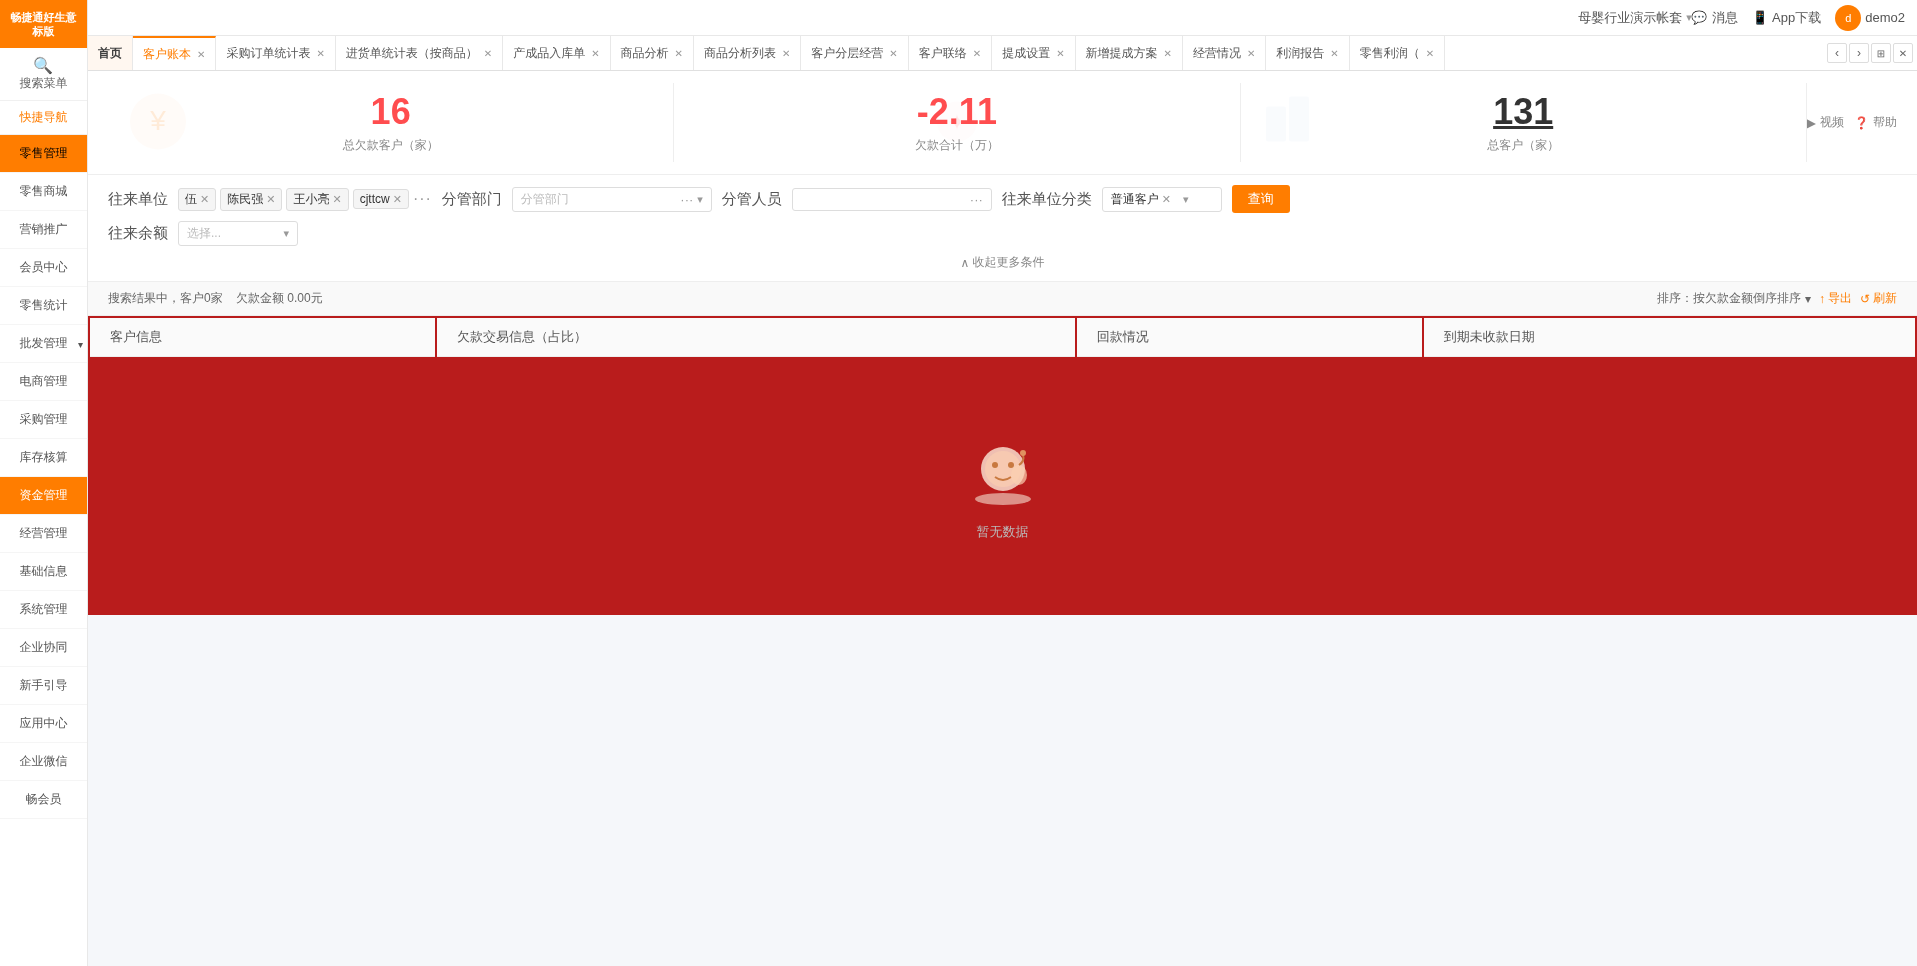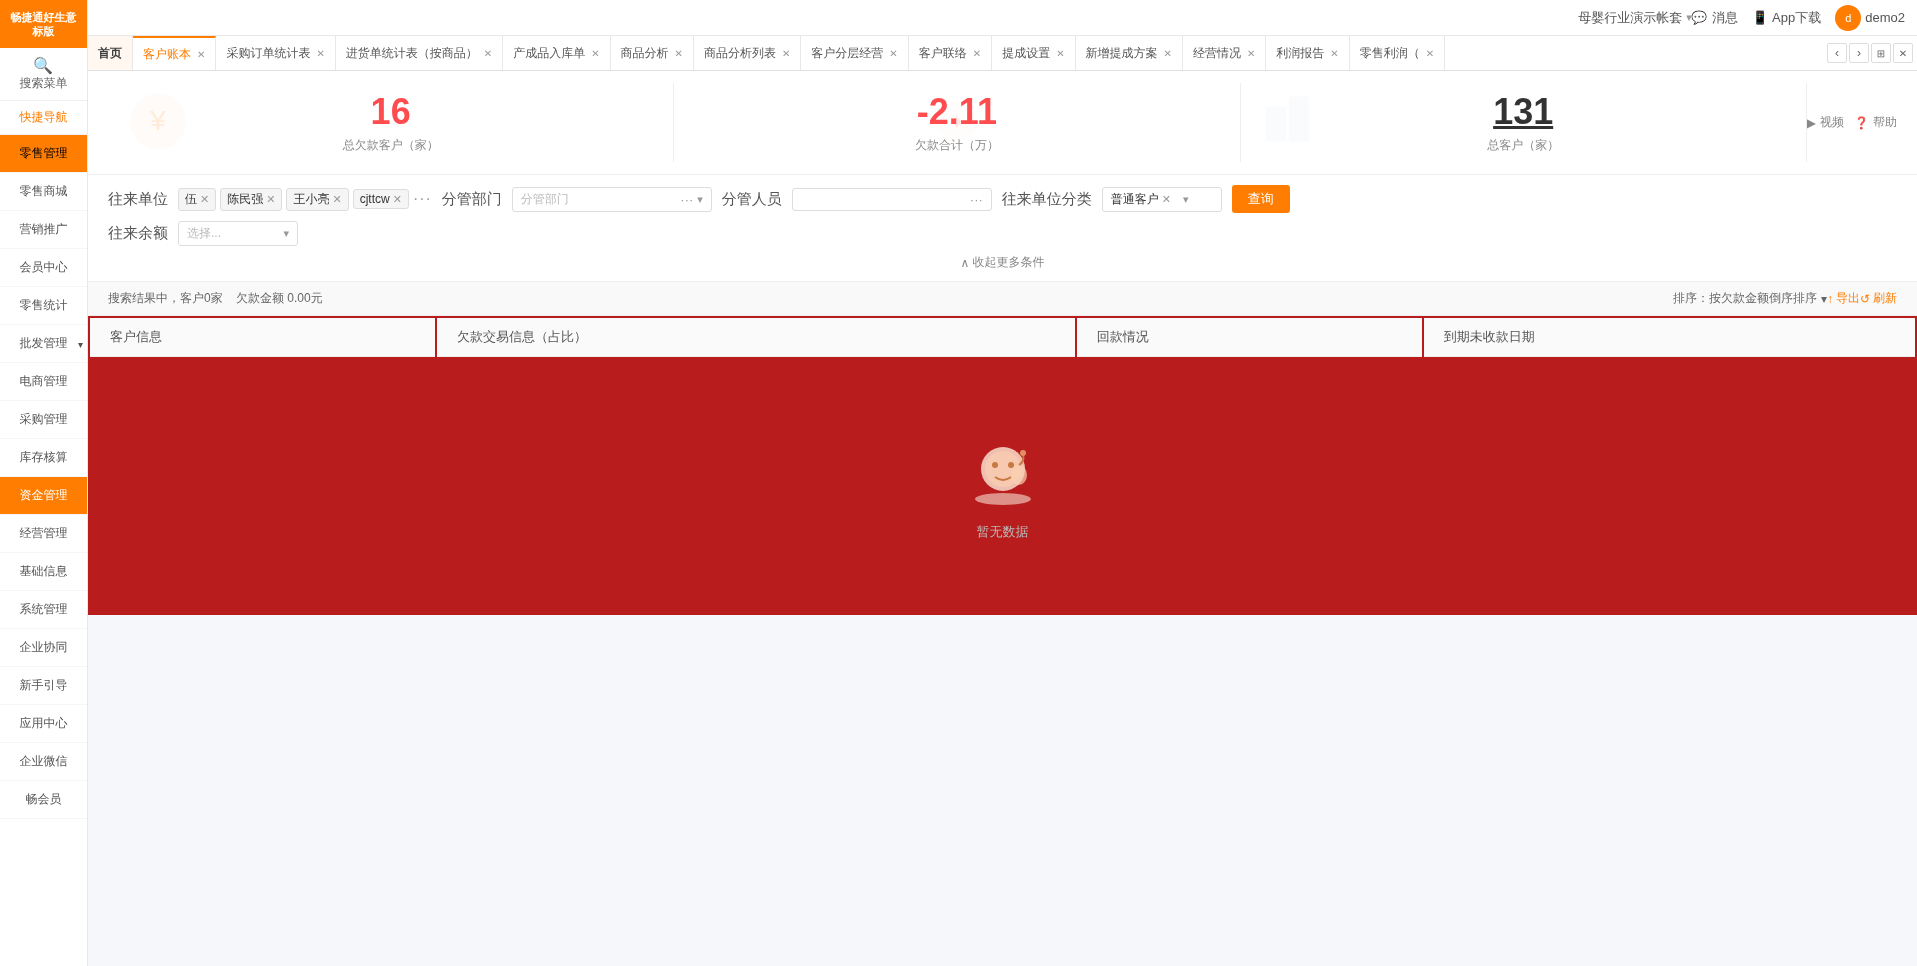--- a/index.html
+++ b/index.html
@@ -57,21 +57,21 @@
     .filter-tag .tag-close { color: #999; cursor: pointer; font-size: 11px; }
     .filter-select { display: flex; align-items: center; gap: 4px; border: 1px solid #ddd; border-radius: 3px; padding: 3px 8px; background: #fff; color: #555; font-size: 12px; cursor: pointer; min-width: 120px; }
     .filter-select-wide { min-width: 200px; }
     .filter-dropdown-arrow { color: #999; font-size: 11px; }
     .filter-toggle { color: #888; font-size: 12px; cursor: pointer; display: flex; align-items: center; gap: 3px; }
     .filter-btn-query { background: #ff7d00; color: #fff; border: none; border-radius: 3px; padding: 5px 16px; cursor: pointer; font-size: 13px; }
     .filter-dots { color: #999; cursor: pointer; font-size: 16px; letter-spacing: 1px; }
 
     
     .result-bar { padding: 8px 20px; display: flex; align-items: center; justify-content: space-between; background: #f9f9f9; border-bottom: 1px solid #eee; font-size: 12px; color: #666; }
-    .result-bar-right { display: flex; align-items: center; gap: 0; }
+    .result-bar-right { display: flex; align-items: center; gap: 8px; }
     .result-bar-sort { display: flex; align-items: center; gap: 4px; cursor: pointer; }
     .result-bar-btn { display: flex; align-items: center; gap: 3px; color: #ff7d00; cursor: pointer; }
 
     
     .data-table { width: 100%; background: #b91c1c; margin: 0; }
     .data-table thead tr { background: #fafafa; border-bottom: 1px solid #eee; }
     .data-table th { padding: 10px 20px; font-size: 13px; color: #555; font-weight: normal; text-align: left; border-bottom: 1px solid #eee; }
     .data-table tbody tr { border-bottom: 2px solid #8b5cf6; }
     .data-table td { padding: 12px 20px; font-size: 13px; color: #333; }
 

